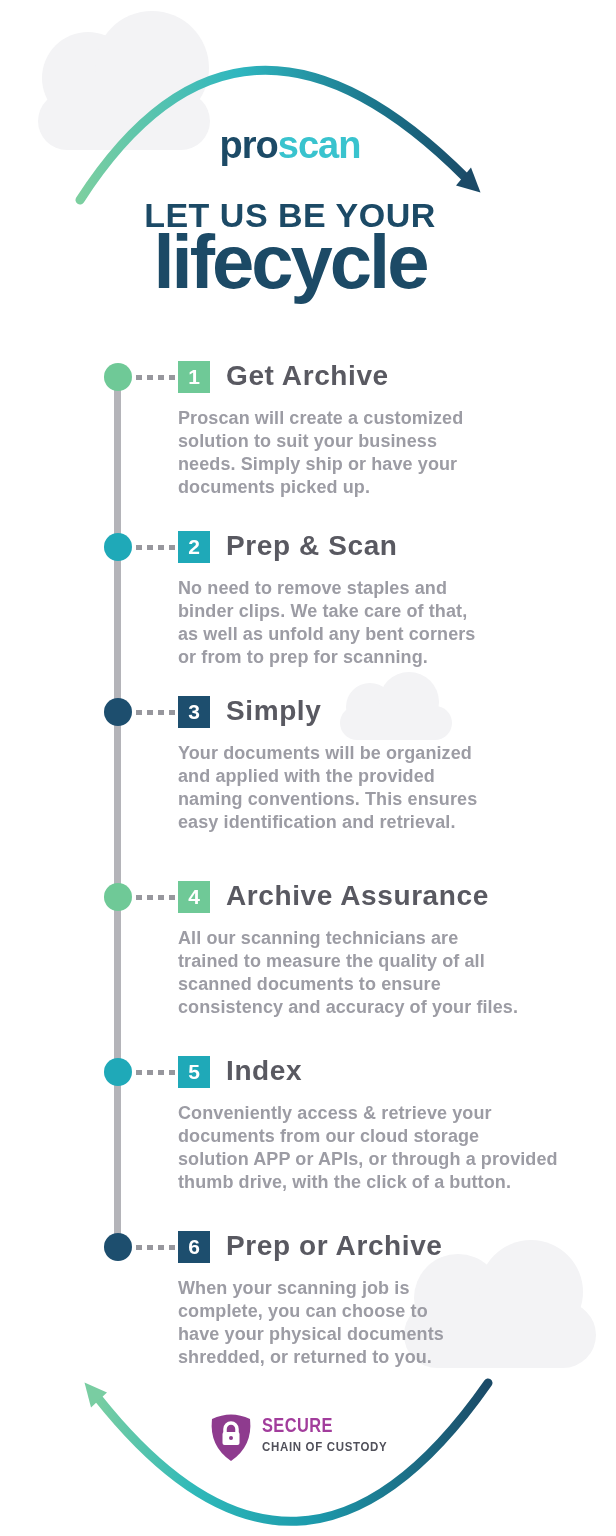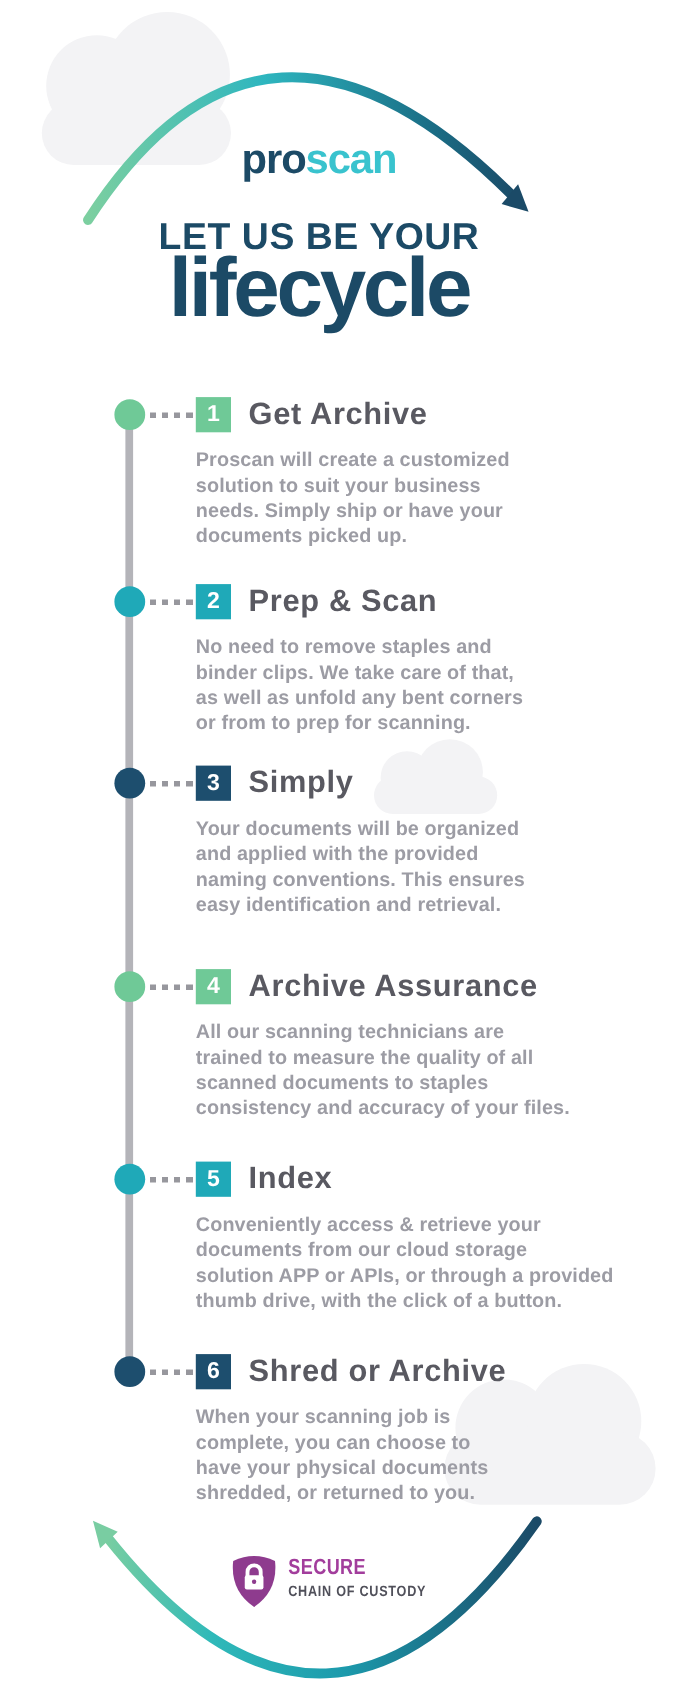--- a/index.html
+++ b/index.html
@@ -140,21 +140,21 @@
 
   <div class="step" style="top:882px">
     <span class="node-dot" style="background-color: rgb(111, 201, 151);"></span>
     <span class="dash"></span>
     <span class="num-box" style="background-color: rgb(111, 201, 151);">
         <span>4</span>
       </span>
     <h2 class="step-title">Archive Assurance</h2>
     <p class="step-desc">All our scanning technicians are
 trained to measure the quality of all
-scanned documents to staples
+scanned documents to ensure
 consistency and accuracy of your files.</p>
   </div>
 
   <div class="step" style="top:1057px">
     <span class="node-dot" style="background-color: rgb(31, 169, 184);"></span>
     <span class="dash"></span>
     <span class="num-box" style="background-color: rgb(31, 169, 184);">
         <span>5</span>
       </span>
     <h2 class="step-title">Index</h2>
@@ -163,21 +163,21 @@
 solution APP or APIs, or through a provided
 thumb drive, with the click of a button.</p>
   </div>
 
   <div class="step" style="top:1232px">
     <span class="node-dot" style="background-color: rgb(29, 78, 110);"></span>
     <span class="dash"></span>
     <span class="num-box" style="background-color: rgb(29, 78, 110);">
         <span>6</span>
       </span>
-    <h2 class="step-title">Shred or Archive</h2>
+    <h2 class="step-title">Prep or Archive</h2>
     <p class="step-desc">When your scanning job is
 complete, you can choose to
 have your physical documents
 shredded, or returned to you.</p>
   </div>
 
   <div class="badge-line1" style="color: rgb(162, 61, 156);">SECURE</div>
   <div class="badge-line2" style="color: rgb(80, 80, 90);">CHAIN OF CUSTODY</div>
 
 </div>

